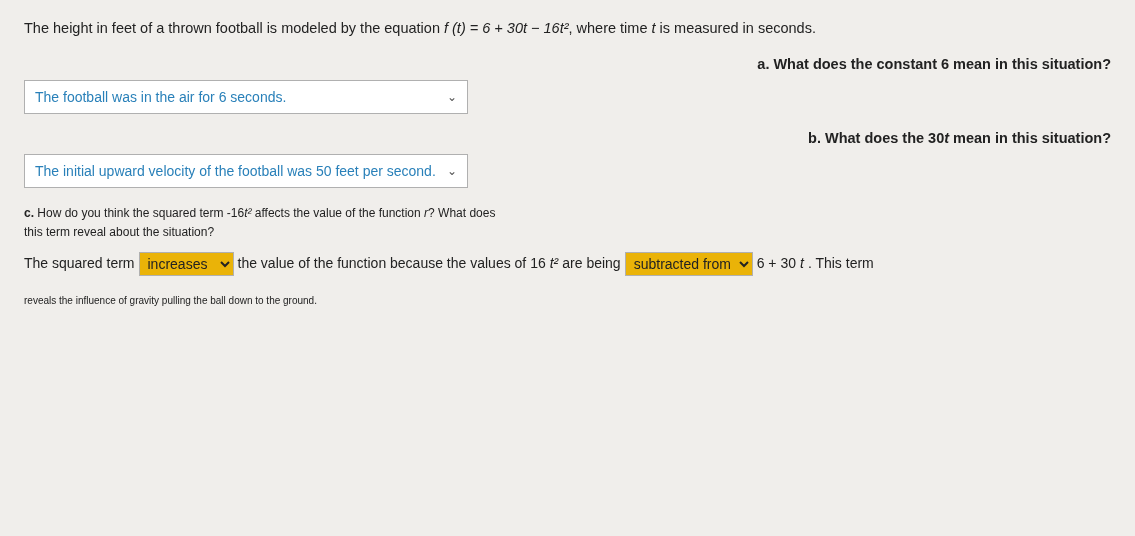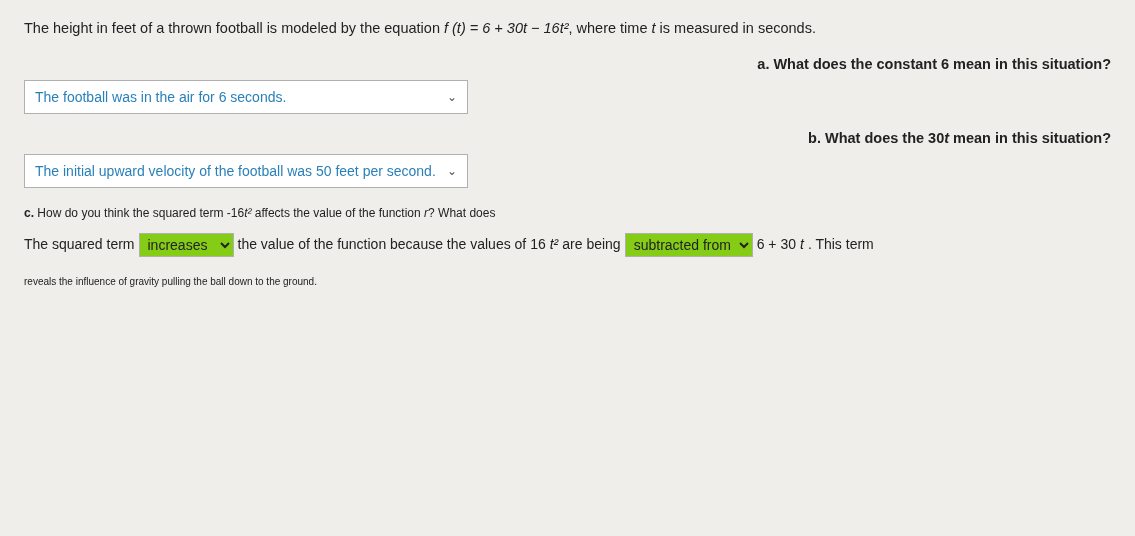--- a/index.html
+++ b/index.html
@@ -59,21 +59,21 @@
       font-size: 14px;
       line-height: 1.7;
       display: flex;
       flex-wrap: wrap;
       align-items: center;
       gap: 4px;
       margin-bottom: 16px;
     }
     .inline-select {
       border: 1px solid #b0b0b0;
-      background-color: #84cc16;
+      background-color: #eab308;
       color: #222;
       font-size: 14px;
       padding: 2px 4px;
       outline: none;
       cursor: pointer;
     }
     .last-line {
       font-size: 10px;
       line-height: 1.7;
       margin-top: 2px;
@@ -104,20 +104,21 @@
   <span>b.</span> <span>What does the 30</span><span class="italic-term">t</span><span> mean in this situation?</span>
 </p>
 <div class="answer-box">
   <span>The initial upward velocity of the football was 50 feet per second.</span>
   <span class="chevron">⌄</span>
 </div>
 
 <p class="question-c-text">
   <span class="bold-q">c.</span>
   <span>How do you think the squared term -16</span><span class="italic-term">t²</span><span> affects the value of the function </span><span class="italic-term">r</span><span>? What does</span><br>
+  <span>this term reveal about the situation?</span>
 </p>
 
 <div class="fill-in-line">
   <span>The squared term</span>
   <select class="inline-select">
     <option>increases</option>
     <option>decreases</option>
   </select>
   <span>the value of the function because the values of 16</span>
     <span class="italic-term">t²</span>

